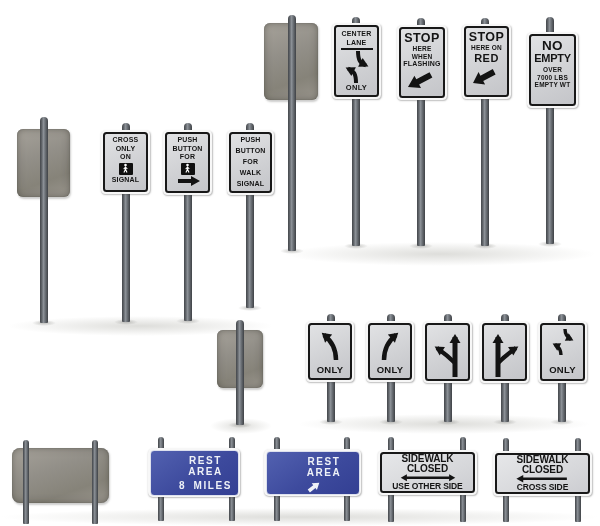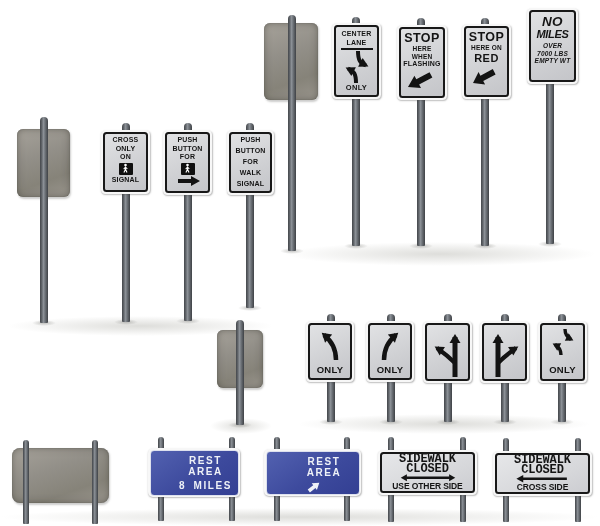--- a/index.html
+++ b/index.html
@@ -38,21 +38,21 @@
   .ln{display:block;}
   .t65{font-size:6.5px;line-height:7.5px;letter-spacing:0.2px;}
   .t7{font-size:7px;line-height:8.5px;letter-spacing:0.2px;}
   .t75{font-size:7.5px;line-height:9px;letter-spacing:0.3px;}
   .t95{font-size:9.5px;line-height:10px;letter-spacing:0.3px;}
   .t10{font-size:10px;line-height:11px;}
   .t11{font-size:11px;line-height:12px;letter-spacing:-0.3px;}
   .t125{font-size:12.5px;line-height:13px;letter-spacing:0.4px;}
   .t135{font-size:13.5px;line-height:13px;letter-spacing:0.5px;}
   .wide{letter-spacing:1.6px;word-spacing:3px;padding-left:23px;}
-  .sw{font-size:12px;line-height:10px;letter-spacing:-0.1px;font-family:Liberation Mono, monospace;}
+  .sw{font-size:10px;line-height:10px;letter-spacing:-0.1px;}
   .sw2{font-size:8.5px;line-height:9.5px;letter-spacing:-0.1px;}
 
   .rule{width:32px;height:1.6px;background:#141414;margin:1px 0;}
   .ped{width:14px;height:12px;background:#101010;border-radius:1px;display:flex;align-items:center;justify-content:center;}
   .ic{display:block;}
   .arrow-fill{fill:#131313;}
   .arrow-stroke{stroke:#131313;fill:none;}
   .arrow-white{fill:#eef1f7;}
 </style>
 </head>
@@ -120,24 +120,24 @@
       <span class="ln t65">HERE ON</span>
       <span class="ln t11" style="letter-spacing:0.5px;">RED</span>
       <svg class="ic" width="40" height="20" viewBox="0 0 40 20" style="margin-top:2px;">
         <g transform="translate(6,17) rotate(152)">
             <polygon class="arrow-fill" points="-24,-3 -10,-3 -10,-7 0,0 -10,7 -10,3 -24,3"></polygon>
           </g>
       </svg>
     </div>
   </div>
 
-  <div class="sign" style="left:527px;top:8px;width:51px;height:76px;font-style:italic;">
+  <div class="sign" style="left:527px;top:32px;width:51px;height:76px;">
     <div class="face" style="justify-content:flex-start;padding-top:3px;">
       <span class="ln t135">NO</span>
-      <span class="ln t11">MILES</span>
+      <span class="ln t11">EMPTY</span>
       <span class="ln t65" style="margin-top:2px;">OVER</span>
       <span class="ln t65">7000 LBS</span>
       <span class="ln t65">EMPTY WT</span>
     </div>
   </div>
 
   <div class="pole front" style="left:40px;top:117px;height:206px;"></div>
   <div class="pole" style="left:122px;top:123px;height:199px;"></div>
   <div class="pole" style="left:184px;top:123px;height:198px;"></div>
   <div class="pole" style="left:246px;top:123px;height:185px;"></div>

